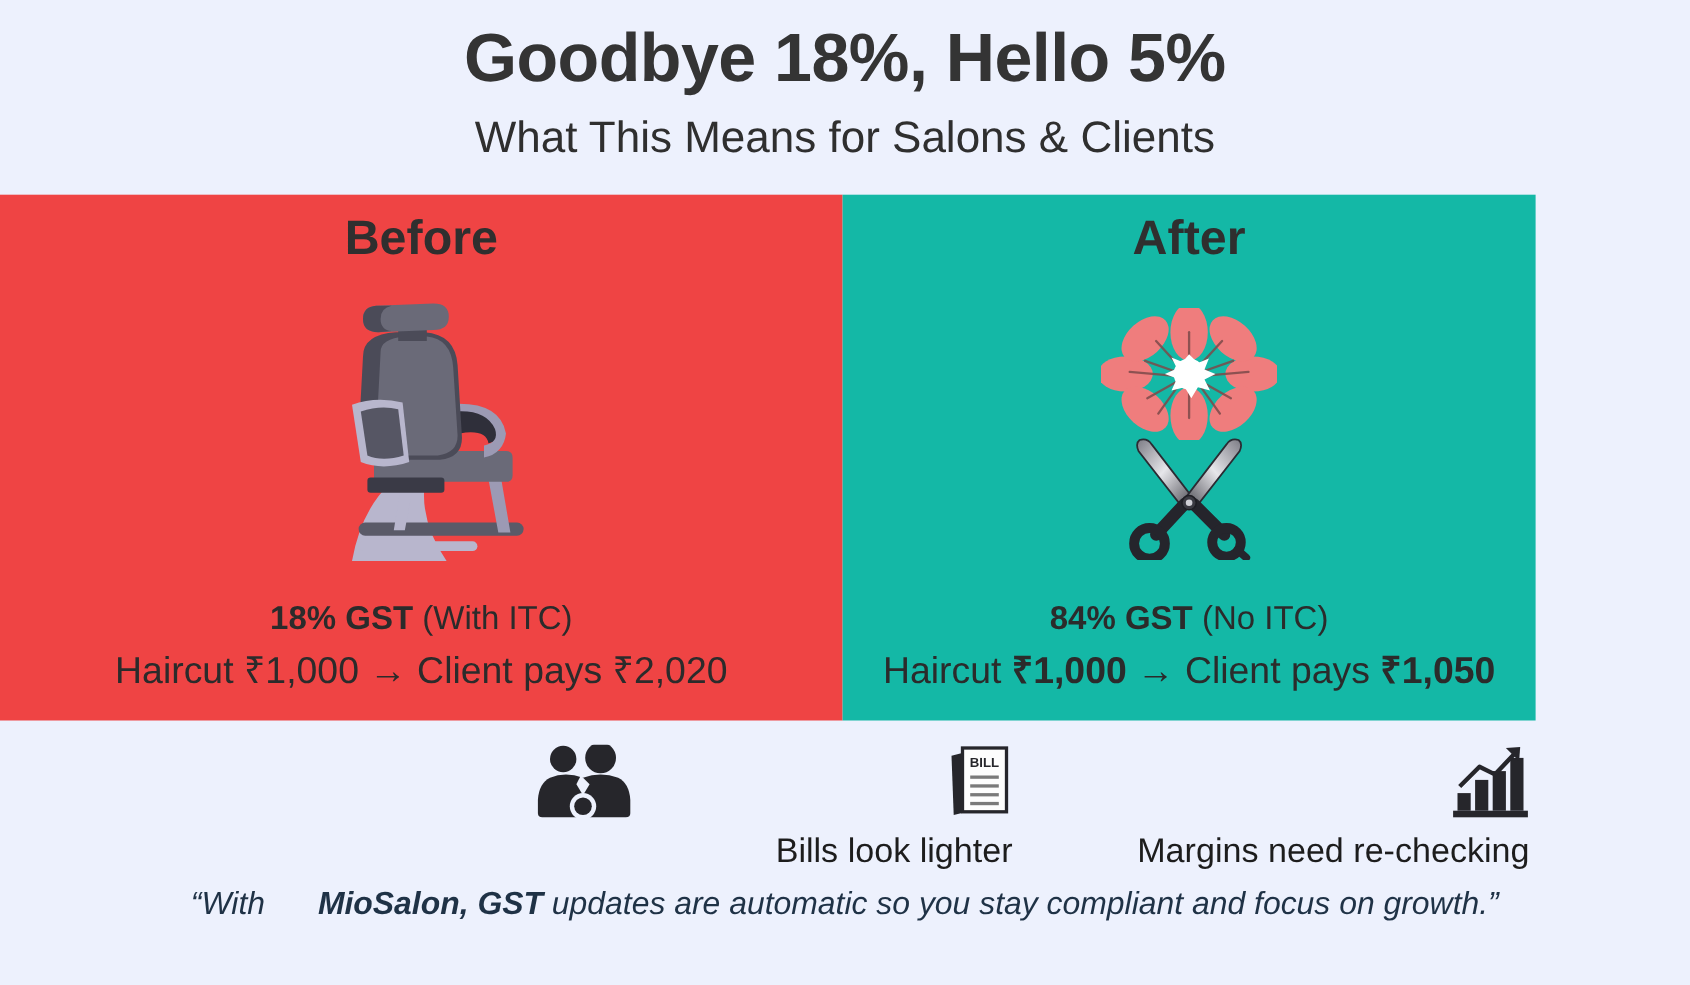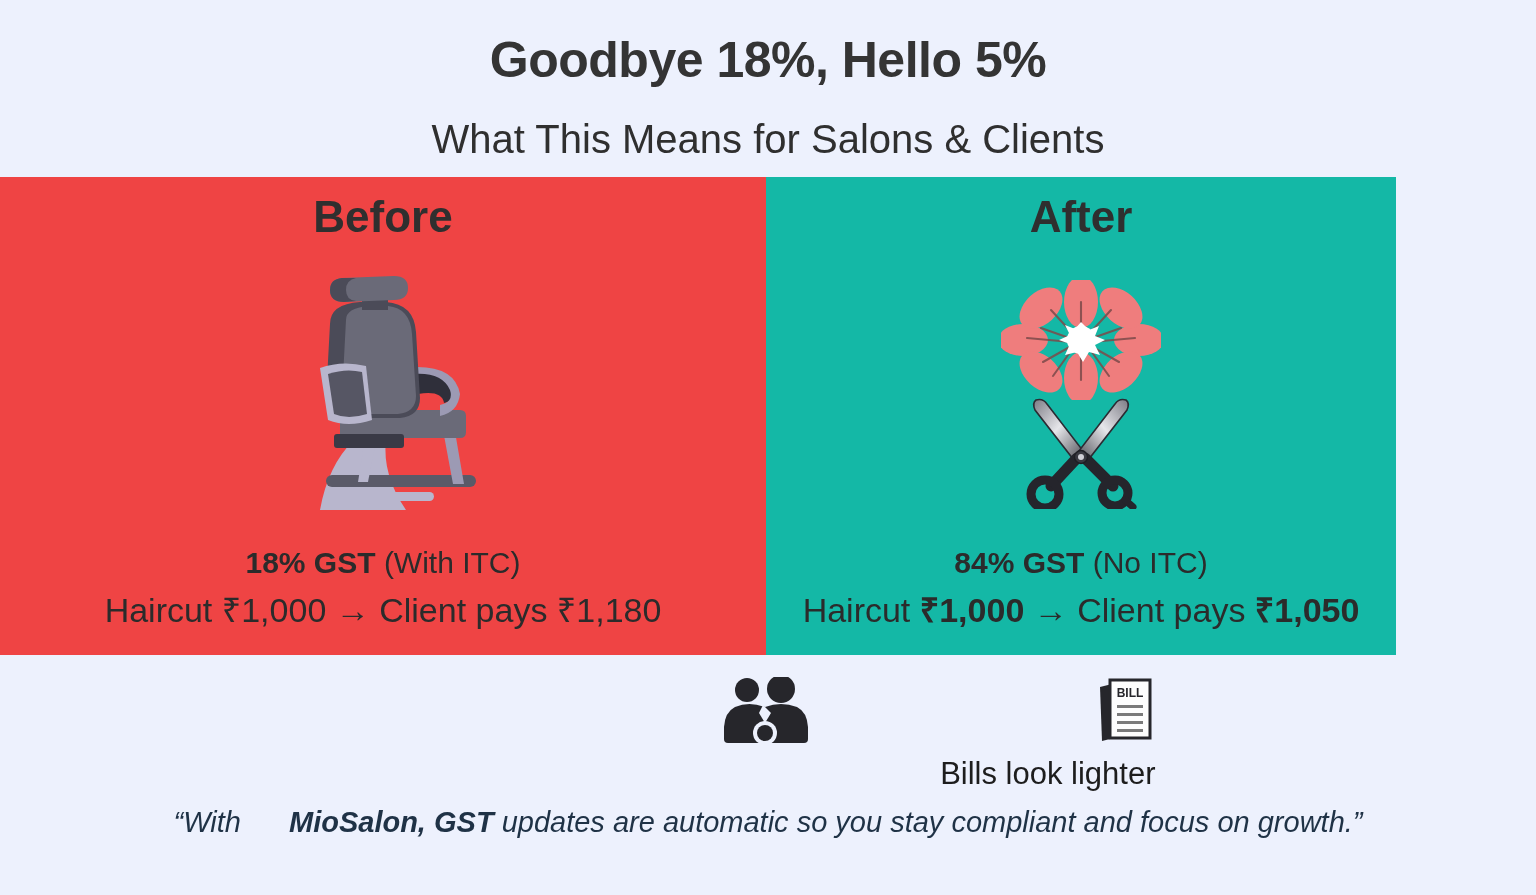--- a/index.html
+++ b/index.html
@@ -27,26 +27,26 @@
   .header {
     height: 177px;
     display: flex;
     flex-direction: column;
     align-items: center;
     justify-content: flex-start;
     padding-top: 18px;
     box-sizing: border-box;
   }
   .main-title {
-    font-size: 50px;
+    font-size: 62px;
     font-weight: bold;
     letter-spacing: -0.5px;
     color: #343434;
     line-height: 1.05;
-    margin: 16px;
+    margin: 3px;
     text-align: center;
   }
   .sub-title {
     font-size: 40px;
     font-weight: normal;
     color: #2f2f2f;
     margin: 14px 0 0 0;
     text-align: center;
     line-height: 1.1;
   }
@@ -210,21 +210,21 @@
             <rect x="94" y="22" width="26" height="18" fill="#4b4b58"></rect>
 
             <path d="M74 8 L126 6 Q140 6 140 18 Q140 30 126 30 L76 32 Q62 32 62 20 Q62 9 74 8 Z" fill="#6a6a78"></path>
             <path d="M74 8 Q62 9 62 20 Q62 32 76 32 L88 31 Q78 30 78 20 Q78 10 88 8 Z" fill="#4b4b58"></path>
           </svg>
         </div>
       </div>
 
       <div class="panel-rate"><span>18% GST </span><span class="rate-light">(With ITC)</span></div>
 
-      <div class="panel-example"><span>Haircut </span><span class="amt">₹1,000</span><span> → </span><span>Client pays </span><span class="amt">₹1,180</span></div>
+      <div class="panel-example"><span>Haircut </span><span class="amt">₹1,000</span><span> → </span><span>Client pays </span><span class="amt">₹2,020</span></div>
     </div>
 
     <div class="panel panel-after">
       <div class="panel-heading">After</div>
 
       <div class="panel-art">
         <div class="after-art">
           <svg class="blossom" viewBox="0 0 160 120" xmlns="http://www.w3.org/2000/svg">
             <g fill="#ef7d7d">
               <ellipse cx="80" cy="22" rx="17" ry="26"></ellipse>
@@ -313,17 +313,31 @@
           <text x="34" y="22" font-family="'Liberation Sans', sans-serif" font-size="12" font-weight="bold" fill="#26262b" text-anchor="middle">BILL</text>
           <rect x="21" y="30" width="26" height="3" fill="#7a7a7a"></rect>
           <rect x="21" y="38" width="26" height="3" fill="#7a7a7a"></rect>
           <rect x="21" y="46" width="26" height="3" fill="#7a7a7a"></rect>
           <rect x="21" y="54" width="26" height="3" fill="#7a7a7a"></rect>
         </svg>
       </div>
       <div class="benefit-label">Bills look lighter</div>
     </div>
 
+    <div class="benefit benefit-3">
+      <div class="benefit-icon">
+        <svg width="72" height="68" viewBox="0 0 72 68" xmlns="http://www.w3.org/2000/svg">
+          <rect x="6" y="44" width="12" height="16" fill="#26262b"></rect>
+          <rect x="22" y="32" width="12" height="28" fill="#26262b"></rect>
+          <rect x="38" y="24" width="12" height="36" fill="#26262b"></rect>
+          <rect x="54" y="12" width="12" height="48" fill="#26262b"></rect>
+          <rect x="2" y="60" width="68" height="6" fill="#26262b"></rect>
+          <path d="M8 38 L26 20 L40 27 L60 6" stroke="#26262b" stroke-width="4" fill="none" stroke-linejoin="round"></path>
+          <path d="M50 3 L63 2 L62 15 Z" fill="#26262b"></path>
+        </svg>
+      </div>
+      <div class="benefit-label">Margins need re-checking</div>
+    </div>
   </div>
 
   <div class="quote"><span>“With </span><span class="brand">MioSalon, GST</span><span> updates are automatic so you stay compliant and focus on growth.”</span></div>
 
 </div>
 
 </body></html>

